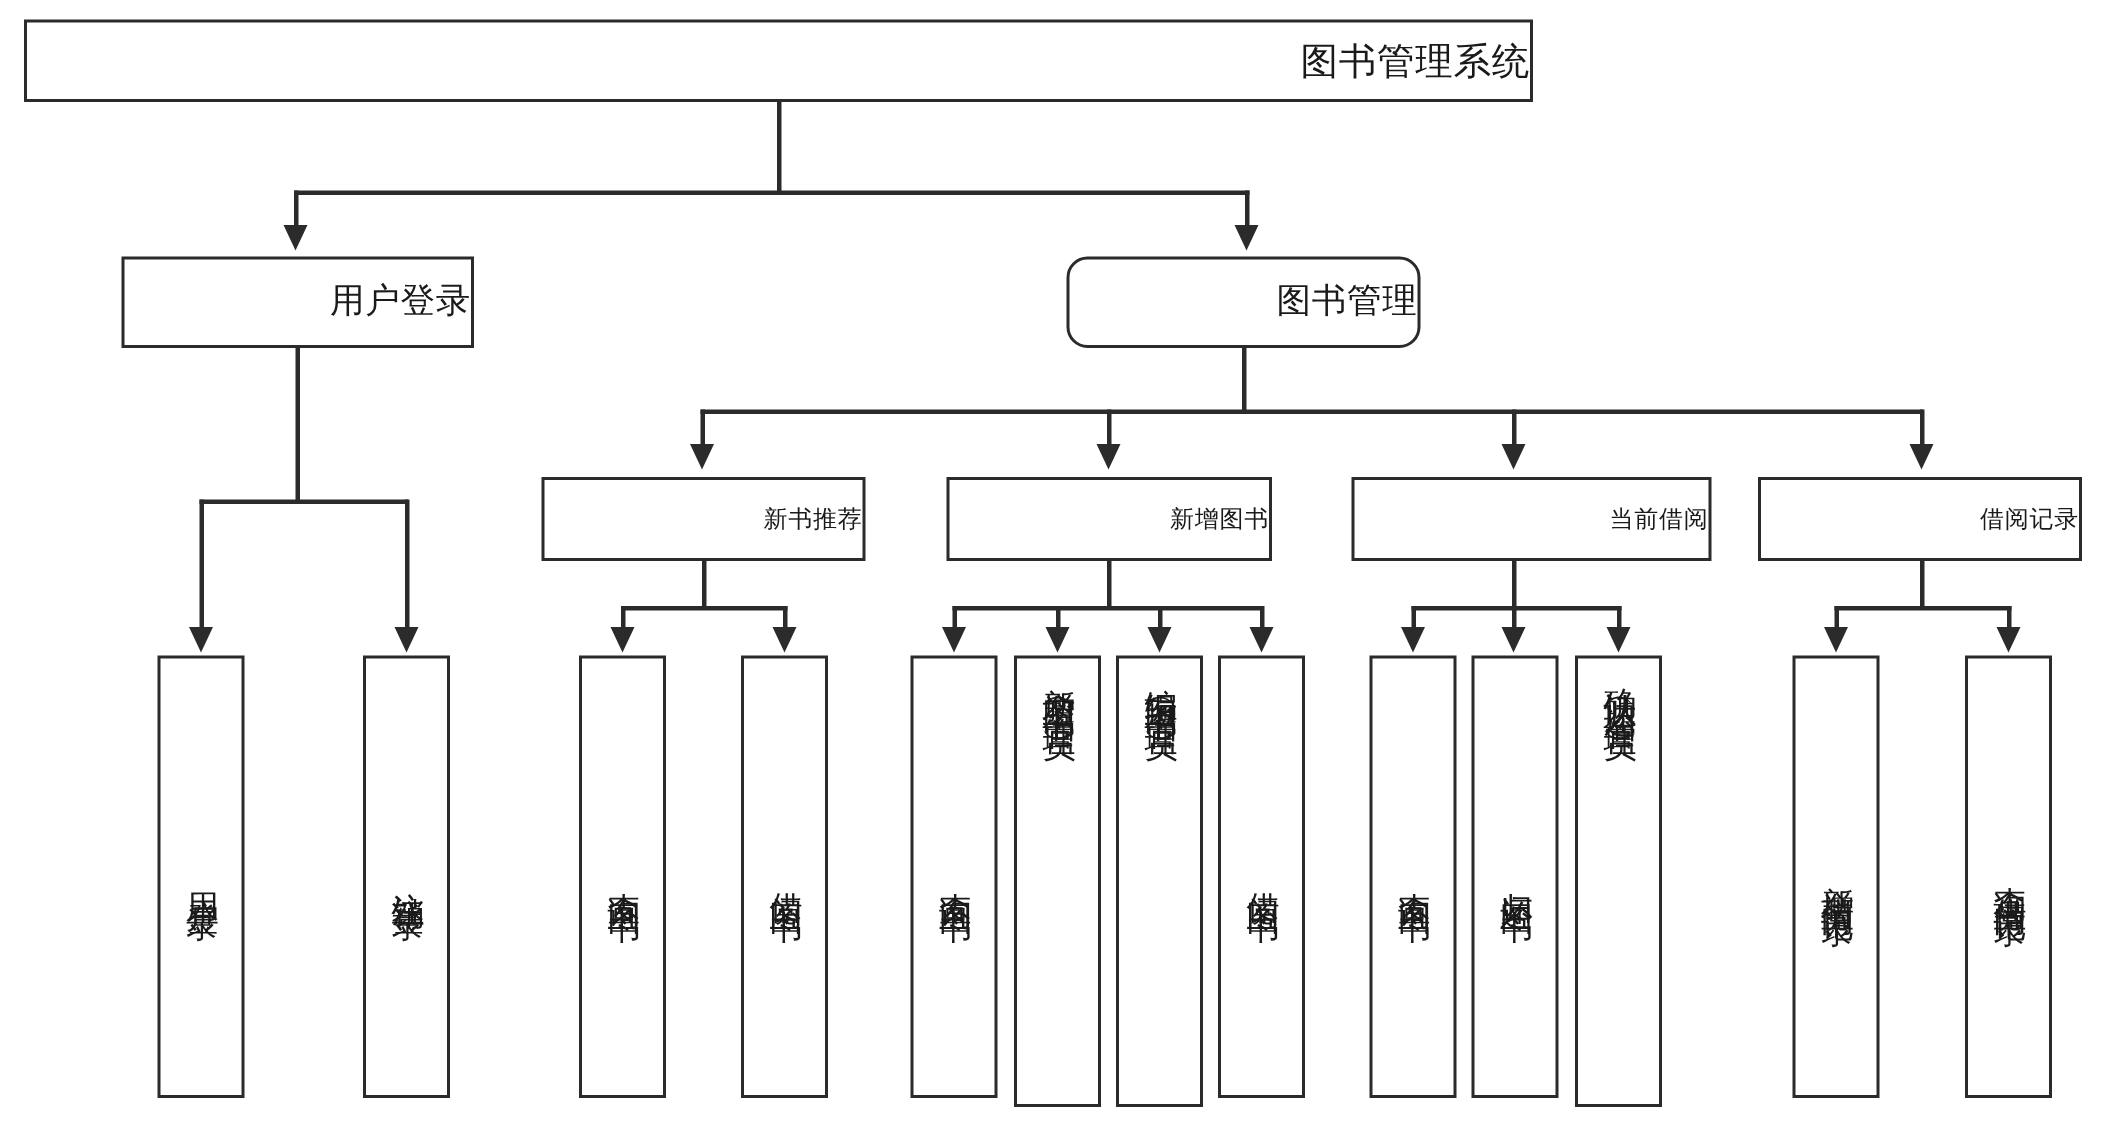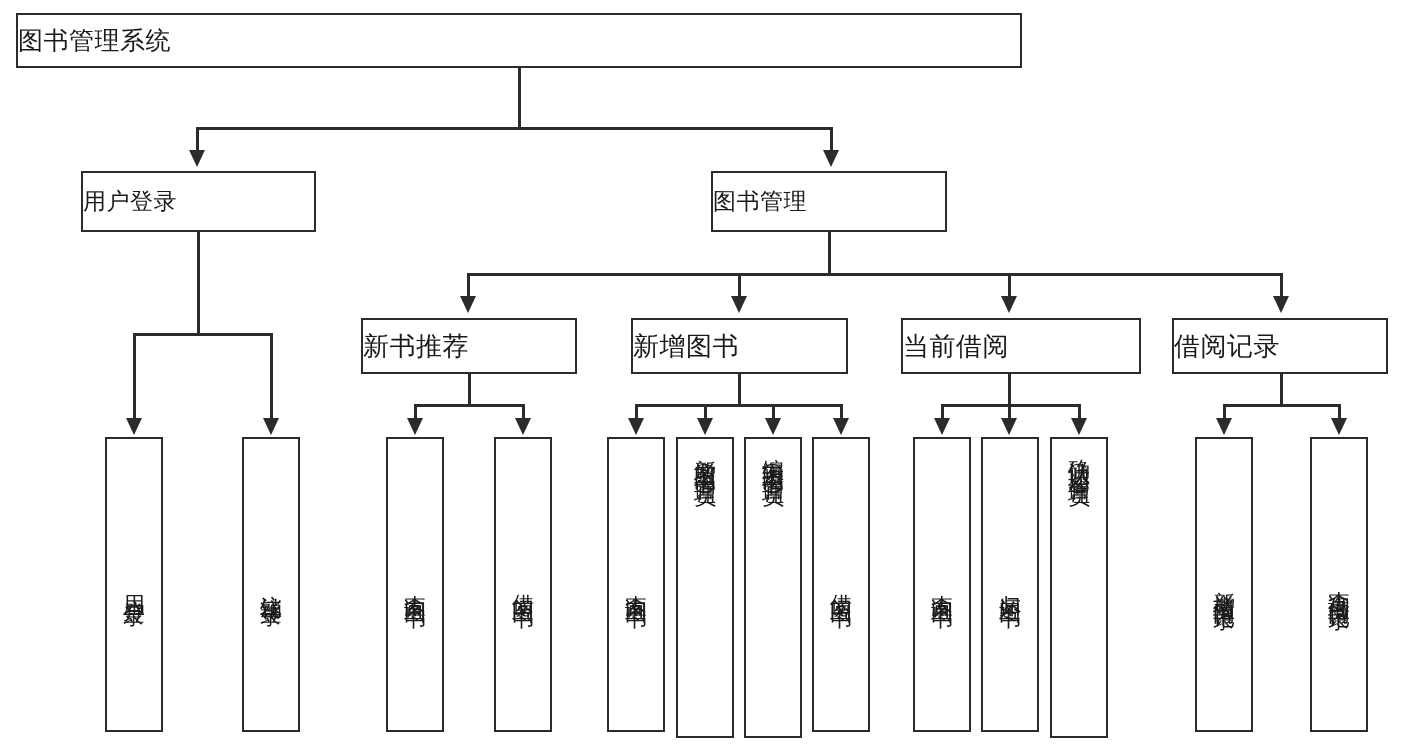--- a/index.html
+++ b/index.html
@@ -16,37 +16,37 @@
     overflow:hidden;
   }
   
   .node{
     position:absolute;
     box-sizing:border-box;
     border:2.5px solid #2b2b2b;
     background:#ffffff;
     display:flex;
     align-items:center;
-    justify-content:flex-start;
+    justify-content:flex-end;
     color:#1a1a1a;
   }
   .node .label{
     display:block;
     text-align:center;
     line-height:1.26;
     letter-spacing:0.5px;
     white-space:nowrap;
   }
   
   .lvl1{ }
   .lvl1 .label{ font-size:25px; }
   
   .lvl2 .label{ font-size:23px; }
   
-  .lvl3 .label{ font-size:26px; }
+  .lvl3 .label{ font-size:16px; }
   
   .lvl4{
     align-items:flex-start;
     justify-content:center;
     padding-top:6px;
   }
   .lvl4 .label{
     writing-mode:vertical-rl;
     text-orientation:upright;
     -webkit-writing-mode:vertical-rl;
@@ -101,21 +101,21 @@
   <div class="vline" style="left:196px; top:127px; height:25px;"></div>
   <div class="arrow" style="left:189px; top:150px;"></div>
 
   <div class="vline" style="left:830px; top:127px; height:25px;"></div>
   <div class="arrow" style="left:823px; top:150px;"></div>
 
   <div class="node lvl2" style="left:81px; top:171px; width:235px; height:61px;">
     <span class="label">用户登录</span>
   </div>
 
-  <div class="node lvl2" style="left:711px; top:171px; width:236px; height:61px;">
+  <div class="node lvl2" style="left:711px; top:171px; width:236px; height:61px;border-radius:14px;">
     <span class="label">图书管理</span>
   </div>
 
   <div class="vline" style="left:197px; top:232px; height:103px;"></div>
   <div class="hline" style="left:133px; top:333px; width:139px;"></div>
   <div class="vline" style="left:133px; top:333px; height:86px;"></div>
   <div class="arrow" style="left:126px; top:418px;"></div>
   <div class="vline" style="left:270px; top:333px; height:86px;"></div>
   <div class="arrow" style="left:263px; top:418px;"></div>
 

